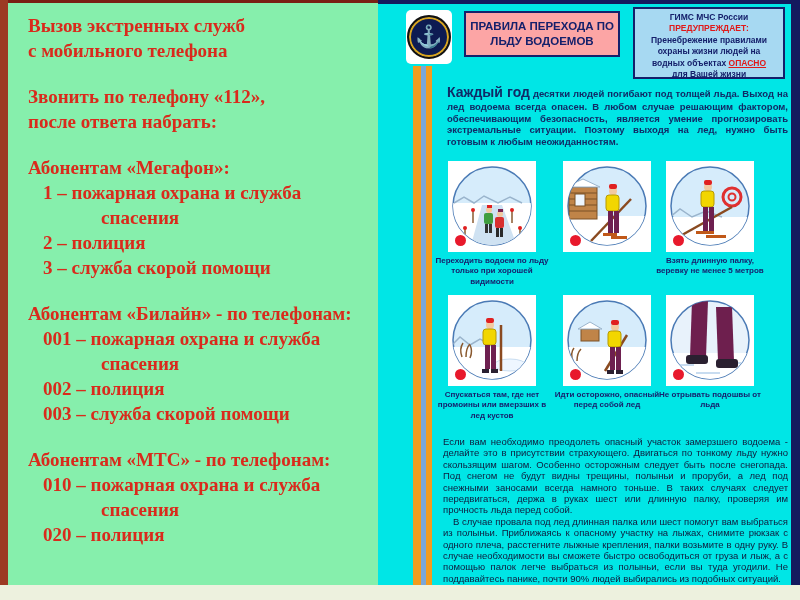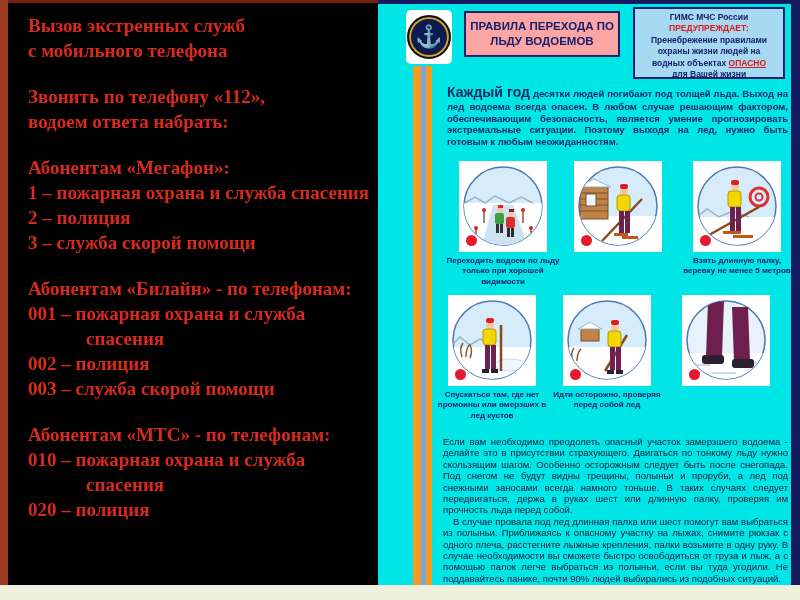--- a/index.html
+++ b/index.html
@@ -4,33 +4,33 @@
 <style>
   html,body{margin:0;padding:0;}
   #slide{
     position:relative; width:800px; height:600px; overflow:hidden;
     font-family:"Liberation Sans", sans-serif;
     background:#edf1de;
   }
   
   #left-panel{
     position:absolute; left:0; top:0; width:456px; height:585px;
-    background:#000000; border-top:3px solid #7a1f14;
+    background:#86efac; border-top:3px solid #7a1f14;
     box-sizing:border-box;
   }
   #left-edge-strip{
     position:absolute; left:0; top:0; width:8px; height:585px; background:#9c3a23;
   }
   #left-text{
     position:absolute; left:28px; top:10px; width:350px;
     font-family:"Liberation Serif", serif; font-weight:bold;
     font-size:19px; line-height:25px; color:#d92a1c;
   }
   .gap{height:21px;}
-  .hang{padding-left:58px; text-indent:-58px;}
+  .hang{padding-left:58px; text-indent:-58px;margin-left:15px;}
   
   #poster{
     position:absolute; left:378px; top:0; width:413px; height:585px;
     background:#00e6e6; border-top:4px solid #141a5e; box-sizing:border-box;
   }
   #right-edge-strip{
     position:absolute; left:791px; top:0; width:9px; height:585px; background:#141a5e;
   }
   #bottom-strip{
     position:absolute; left:0; top:585px; width:800px; height:15px; background:#edf1de;
@@ -80,43 +80,43 @@
     position:relative; width:88px; height:91px; margin:0 auto; background:#ffffff;
   }
   .rule .card svg{display:block;}
   .rule .dot{
     position:absolute; left:7px; bottom:6px; width:11px; height:11px;
     border-radius:50%; background:#e8192c;
   }
   .rule .caption{
     margin-top:4px; font-size:8px; font-weight:bold; color:#16226e; line-height:1.3;
   }
-  .r1{top:157px;padding-left:11px;} .r2{top:291px;}
-  .c1{left:54px;} .c2{left:169px;} .c3{left:288px;}
+  .r1{top:157px;} .r2{top:291px;}
+  .c1{left:54px;} .c2{left:169px;} .c3{left:272px;}
   
   #bottom-text{
     position:absolute; left:65px; top:432px; width:345px;
     font-size:9.5px; font-weight:normal; color:#0e1a3c;
     text-align:justify; line-height:1.2;
   }
   #bottom-text p{margin:0;}
   #bottom-text p + p{text-indent:10px;}
 </style>
 </head>
 <body>
 
 <div id="slide">
 
   <div id="left-panel">
     <div id="left-text">
       <div>Вызов экстренных служб</div>
       <div>с мобильного телефона</div>
       <div class="gap"></div>
       <div>Звонить по телефону «112»,</div>
-      <div>водоем ответа набрать:</div>
+      <div>после ответа набрать:</div>
       <div class="gap"></div>
       <div>Абонентам «Мегафон»:</div>
       <div class="hang">1 – пожарная охрана и служба спасения</div>
       <div class="hang">2 – полиция</div>
       <div class="hang">3 – служба скорой помощи</div>
       <div class="gap"></div>
       <div>Абонентам «Билайн» - по телефонам:</div>
       <div class="hang">001 – пожарная охрана и служба спасения</div>
       <div class="hang">002 – полиция</div>
       <div class="hang">003 – служба скорой помощи</div>
@@ -323,21 +323,21 @@
                 <rect x="45" y="36" width="13" height="16" rx="3" fill="#f2d600" stroke="#b89a00"></rect>
                 <rect x="47" y="52" width="5" height="23" fill="#6e2050"></rect>
                 <rect x="53" y="52" width="5" height="23" fill="#6e2050"></rect>
                 <rect x="44" y="75" width="7" height="4" fill="#2a2030"></rect>
                 <rect x="53" y="75" width="7" height="4" fill="#2a2030"></rect>
               </g>
           </g>
         </svg>
         <div class="dot"></div>
       </div>
-      <div class="caption">Идти осторожно, проверяя перед собой лед</div>
+      <div class="caption">Идти осторожно, опасный перед собой лед</div>
     </div>
 
     <div class="rule r2 c3">
       <div class="card">
         <svg viewBox="0 0 88 91" width="88" height="91">
           <defs>
               <clipPath id="cl6">
                 <circle cx="44" cy="45" r="39"></circle>
               </clipPath>
             </defs>
@@ -346,20 +346,21 @@
             <rect x="0" y="58" width="88" height="33" fill="#ffffff"></rect>
             <path d="M8,70 h20 M30,78 h24 M58,68 h20" stroke="#c8dcf0" stroke-width="2" fill="none"></path>
             <polygon points="26,6 42,6 40,62 24,62" fill="#6e1f4e"></polygon>
             <polygon points="50,12 66,12 68,66 52,66" fill="#6e1f4e"></polygon>
             <rect x="20" y="60" width="22" height="9" rx="3" fill="#2a2030"></rect>
             <rect x="50" y="64" width="22" height="9" rx="3" fill="#2a2030"></rect>
           </g>
         </svg>
         <div class="dot"></div>
       </div>
+      <div class="caption">Не отрывать подошвы от льда</div>
     </div>
 
     <div id="bottom-text">
       <p>Если вам необходимо преодолеть опасный участок замерзшего водоема - делайте это в присутствии страхующего. Двигаться по тонкому льду нужно скользящим шагом. Особенно осторожным следует быть после снегопада. Под снегом не будут видны трещины, полыньи и проруби, а лед под снежными заносами всегда намного тоньше. В таких случаях следует передвигаться, держа в руках шест или длинную палку, проверяя им прочность льда перед собой.</p>
       <p>В случае провала под лед длинная палка или шест помогут вам выбраться из полыньи. Приближаясь к опасному участку на лыжах, снимите рюкзак с одного плеча, расстегните лыжные крепления, палки возьмите в одну руку. В случае необходимости вы сможете быстро освободиться от груза и лыж, а с помощью палок легче выбраться из полыньи, если вы туда угодили. Не поддавайтесь панике, почти 90% людей выбирались из подобных ситуаций.</p>
     </div>
 
   </div>
 
   <div id="right-edge-strip"></div>

